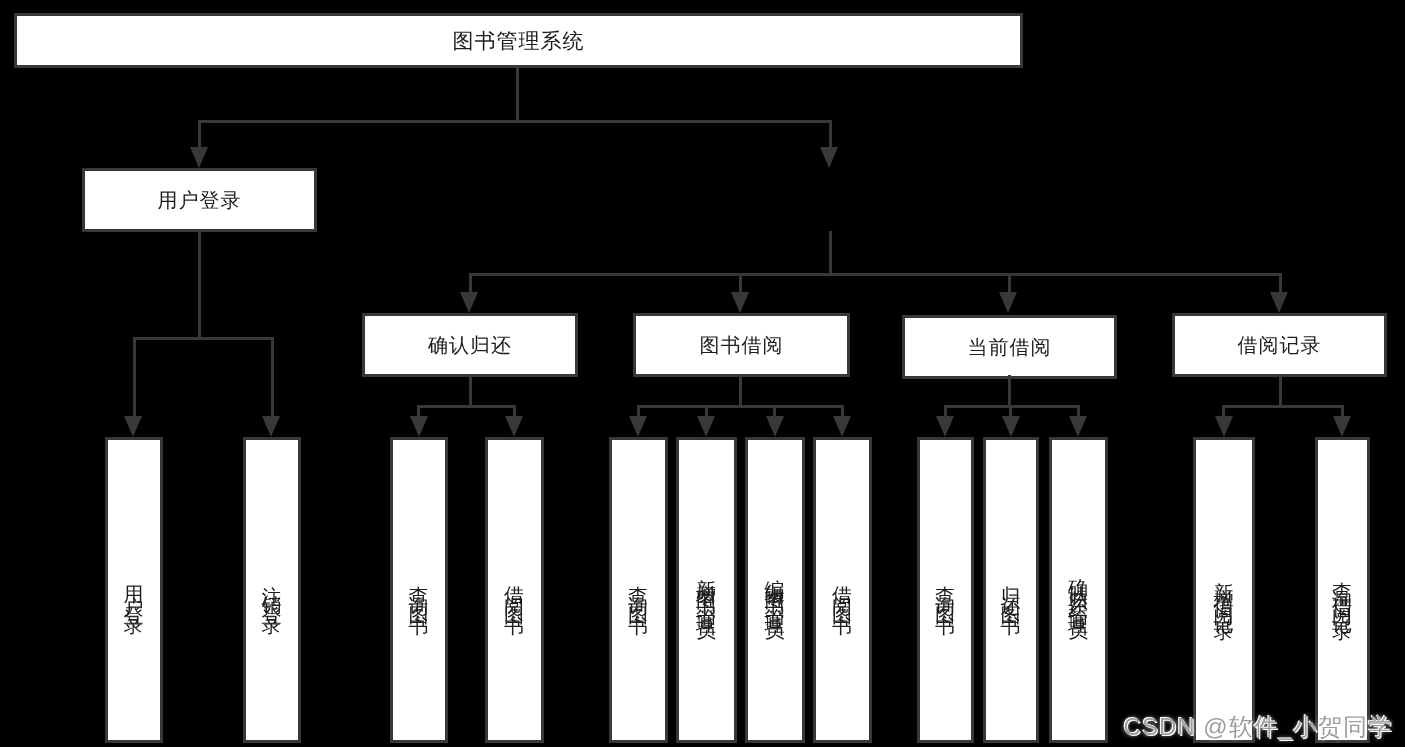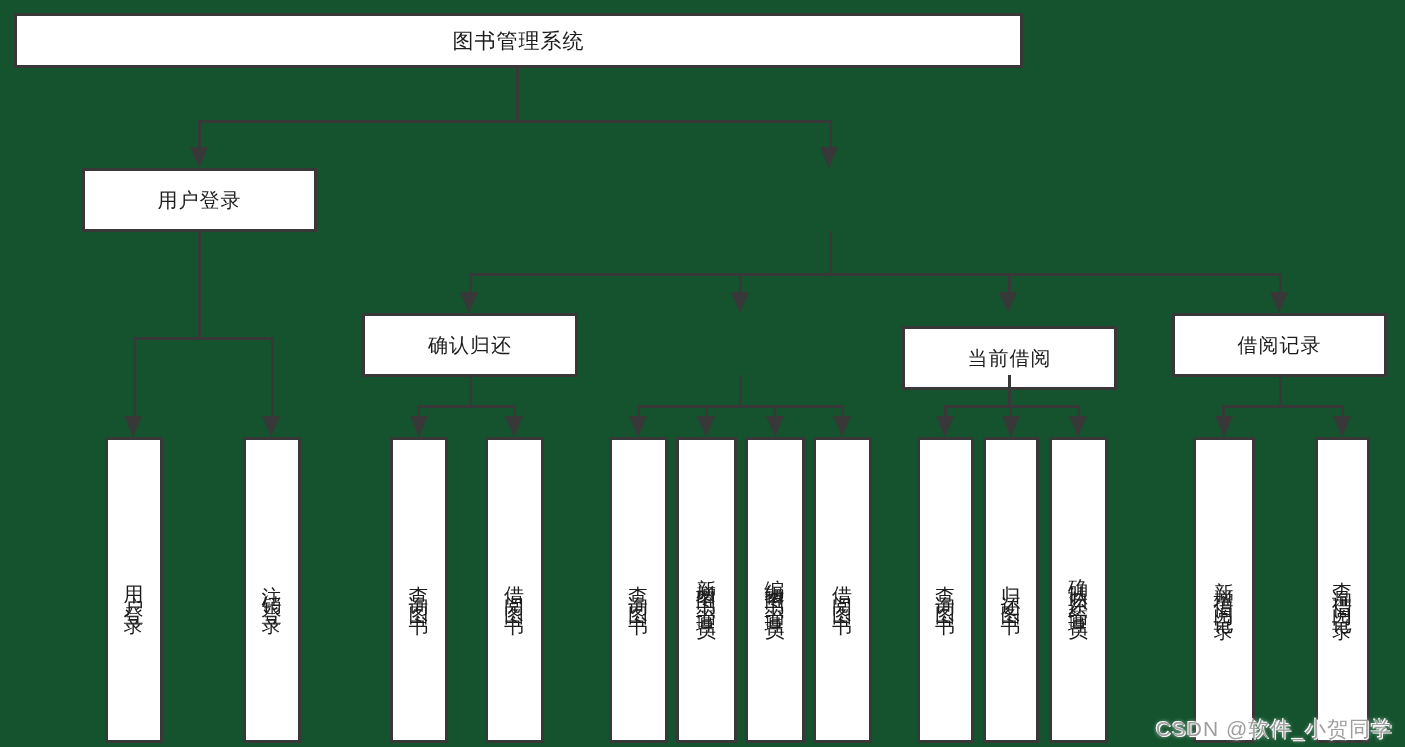--- a/index.html
+++ b/index.html
@@ -1,36 +1,36 @@
 <!DOCTYPE html>
 <html><head>
 <meta charset="utf-8">
 <style>
   html, body { margin:0; padding:0; background:#ffffff; }
   #stage {
-    position:relative; width:1405px; height:747px; background:#14532d;
+    position:relative; width:1405px; height:747px; background:#000000;
     font-family:"Liberation Sans", sans-serif; color:#1c1c1c; overflow:hidden;
   }
   .hbox {
     position:absolute; box-sizing:border-box; border:3px solid #383838; background:#ffffff;
     display:flex; align-items:center; justify-content:center;
     font-size:20px; line-height:1; letter-spacing:1px;
   }
   .vbox {
     position:absolute; box-sizing:border-box; border:3px solid #383838; background:#ffffff;
     writing-mode:vertical-rl; display:flex; align-items:center; justify-content:center;
     font-size:20px; line-height:1; letter-spacing:10px;
   }
   .vl { position:absolute; width:3px; background:#383838; }
   .hl { position:absolute; height:3px; background:#383838; }
   .ar { position:absolute; width:0; height:0;
         border-left:9px solid transparent; border-right:9px solid transparent;
         border-top:21px solid #383838; }
   .watermark {
-    position:absolute; right:12px; bottom:4px; font-size:21px; color:#9e9e9e;
+    position:absolute; right:12px; bottom:4px; font-size:24px; color:#9e9e9e;
     letter-spacing:1px; z-index:10;
     text-shadow:0 0 4px #ffffff, 1px 1px 0 #ffffff, -1px -1px 0 #ffffff;
   }
 </style>
 </head>
 <body>
 
 <div id="stage">
 
   <div class="hbox" style="left:14px; top:13px; width:1009px; height:55px; font-size:21px;">图书管理系统</div>
@@ -49,21 +49,22 @@
   <div class="vl" style="left:469px; top:273px; height:24px;"></div>
   <div class="ar" style="left:460px; top:292px;"></div>
   <div class="vl" style="left:739px; top:273px; height:24px;"></div>
   <div class="ar" style="left:731px; top:292px;"></div>
   <div class="vl" style="left:1008px; top:273px; height:24px;"></div>
   <div class="ar" style="left:999px; top:292px;"></div>
   <div class="vl" style="left:1279px; top:273px; height:24px;"></div>
   <div class="ar" style="left:1270px; top:292px;"></div>
 
   <div class="hbox" style="left:362px; top:313px; width:216px; height:64px;">确认归还</div>
-  <div class="hbox" style="left:902px; top:326px; width:215px; height:64px;">当前借阅</div>
+  <div class="hbox" style="left:633px; top:313px; width:217px; height:64px;">图书借阅</div>
+  <div class="hbox" style="left:902px; top:315px; width:215px; height:64px;">当前借阅</div>
   <div class="hbox" style="left:1172px; top:313px; width:215px; height:64px;">借阅记录</div>
 
   <div class="vl" style="left:198px; top:230px; height:107px;"></div>
   <div class="hl" style="left:133px; top:337px; width:141px;"></div>
   <div class="vl" style="left:133px; top:337px; height:85px;"></div>
   <div class="ar" style="left:124px; top:416px;"></div>
   <div class="vl" style="left:271px; top:337px; height:85px;"></div>
   <div class="ar" style="left:262px; top:416px;"></div>
 
   <div class="vl" style="left:469px; top:375px; height:32px;"></div>

